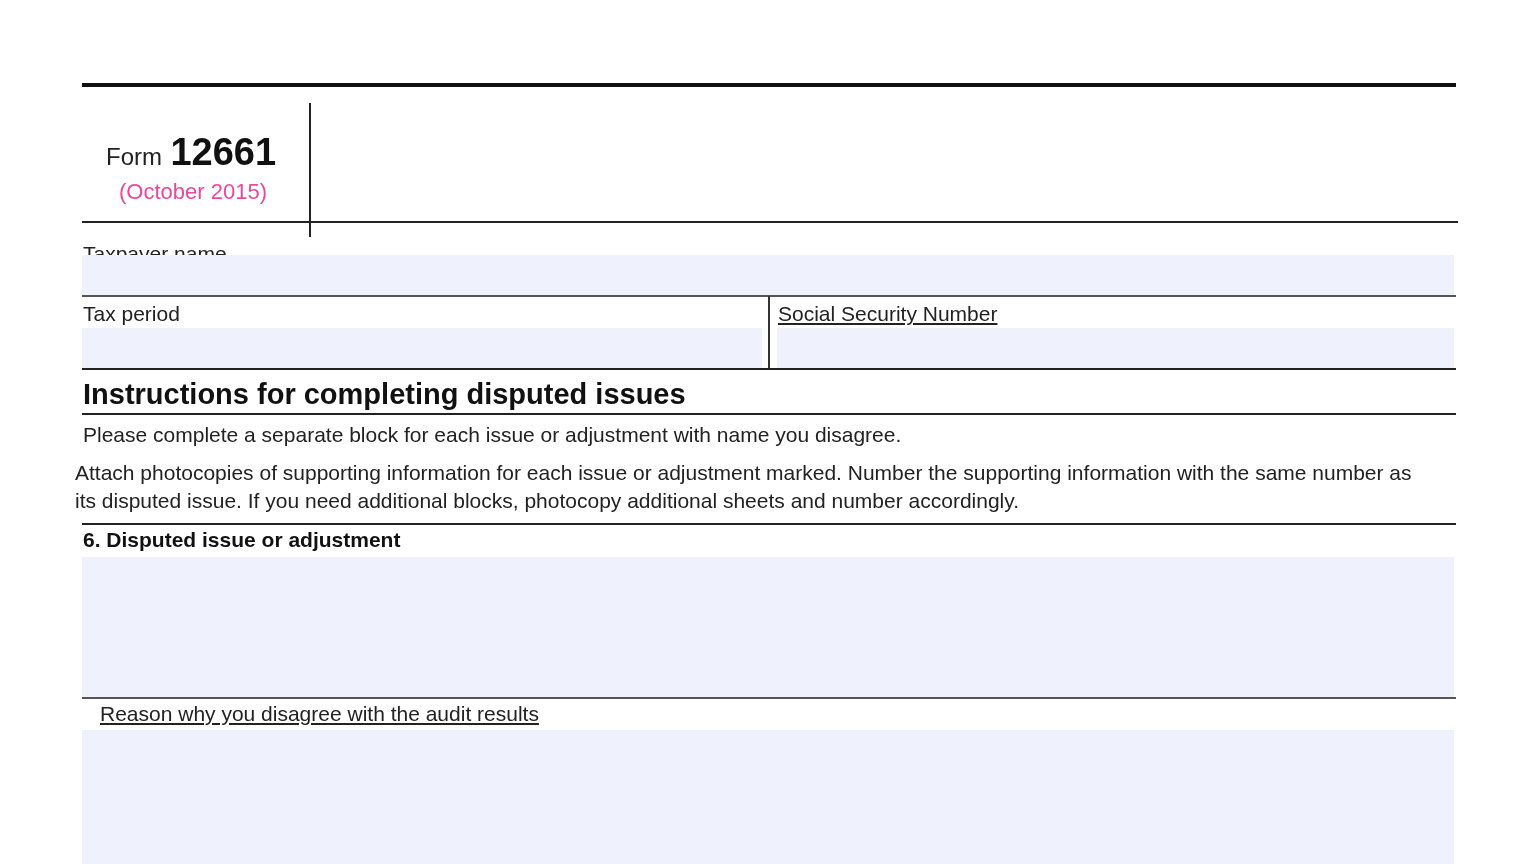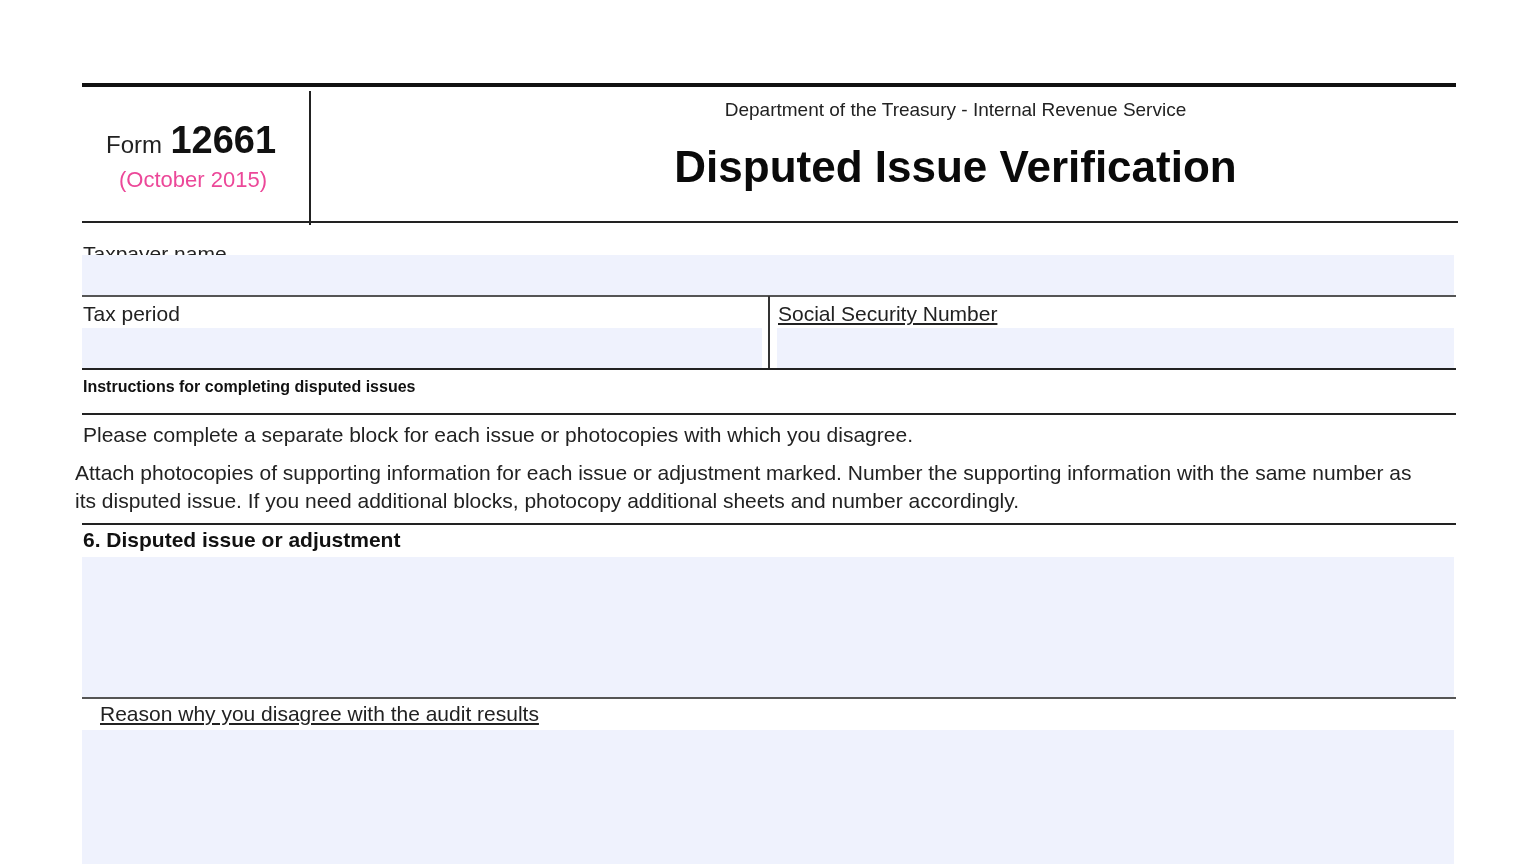--- a/index.html
+++ b/index.html
@@ -7,21 +7,21 @@
       width: 1536px; height: 864px; overflow: hidden;
       background: #ffffff;
       font-family: "Liberation Sans", "DejaVu Sans", sans-serif;
       color: #1a1a1a;
     }
     .page { position: absolute; left: 0; top: 0; width: 1536px; height: 864px; }
 
     .topbar { position: absolute; left: 82px; top: 83px; width: 1374px; height: 4px; background: #111; }
 
     .header { position: absolute; left: 82px; top: 87px; width: 1376px; height: 135px; }
-    .header-left { position: absolute; left: 0; top: 4px; width: 229px; height: 134px; border-right: 2px solid #222; text-decoration: underline; }
+    .header-left { position: absolute; left: 0; top: 16px; width: 229px; height: 134px; border-right: 2px solid #222; text-decoration: underline; }
     .form-line { position: absolute; left: 24px; top: 28px; white-space: nowrap; }
     .form-word { font-size: 24px; color: #222; }
     .form-num { font-size: 38px; font-weight: bold; color: #111; margin-left: 4px; }
     .form-date { position: absolute; left: 37px; top: 76px; font-size: 22px; color: #ec4899; }
 
     .header-right { position: absolute; left: 231px; top: 0; right: 0; height: 134px; text-align: center; }
     .dept { position: absolute; top: 12px; left: 0; right: 0; font-size: 19px; color: #222; padding-left: 140px; }
     .title { position: absolute; top: 55px; left: 0; right: 0; font-size: 44px; font-weight: bold; color: #0a0a0a; padding-left: 140px; }
     .header-bottom { position: absolute; left: 82px; top: 221px; width: 1376px; height: 2px; background: #222; }
 
@@ -48,44 +48,42 @@
 
   <div class="header">
     <div class="header-left">
       <div class="form-line">
         <span class="form-word">Form</span>
         <span class="form-num">12661</span>
       </div>
       <div class="form-date">(October 2015)</div>
     </div>
     <div class="header-right">
-      <div class="dept">Department of the Treasury - Internal Revenue Service</div>
-      <div class="title">Disputed Issue Verification</div>
     </div>
   </div>
   <div class="header-bottom"></div>
 
   <div class="field-label" style="left:83px; top:242px;">Taxpayer name</div>
   <input class="field-input" type="text" style="left: 82px; top: 255px; width: 1372px; height: 40px;" value="">
   <div class="hline" style="left:82px; top:295px; width:1374px;"></div>
 
   <div class="field-label" style="left:83px; top:302px;">Tax period</div>
   <input class="field-input" type="text" style="left: 82px; top: 328px; width: 680px; height: 40px;" value="">
 
   <div class="vline" style="left:768px; top:296px; height:73px;"></div>
 
   <div class="field-label" style="left:778px; top:302px;text-decoration:underline;">Social Security Number</div>
   <input class="field-input" type="text" style="left: 777px; top: 328px; width: 677px; height: 40px;" value="">
 
   <div class="hline dark" style="left:82px; top:368px; width:1374px;"></div>
 
-  <div class="section-heading" style="left:83px; top:378px; font-size:16px;">Instructions for completing disputed issues</div>
+  <div class="section-heading" style="left:83px; top:378px; font-size:29px;">Instructions for completing disputed issues</div>
   <div class="hline dark" style="left:82px; top:413px; width:1374px;"></div>
 
-  <div class="instr" style="left:83px; top:421px; width:1360px;">Please complete a separate block for each issue or photocopies with which you disagree.</div>
+  <div class="instr" style="left:83px; top:421px; width:1360px;">Please complete a separate block for each issue or adjustment with name you disagree.</div>
   <div class="instr" style="left:75px; top:459px; width:1360px;">Attach photocopies of supporting information for each issue or adjustment marked. Number the supporting information with the same number as its disputed issue. If you need additional blocks, photocopy additional sheets and number accordingly.</div>
 
   <div class="hline dark" style="left:82px; top:523px; width:1374px;"></div>
 
   <div class="section-heading" style="left:83px; top:528px; font-size:21px;">6. Disputed issue or adjustment</div>
   <textarea class="field-input" style="left: 82px; top: 557px; width: 1372px; height: 140px;"></textarea>
   <div class="hline" style="left:82px; top:697px; width:1374px;"></div>
 
   <div class="field-label" style="left:100px; top:702px;text-decoration:underline;">Reason why you disagree with the audit results</div>
   <textarea class="field-input" style="left: 82px; top: 730px; width: 1372px; height: 134px;"></textarea>

